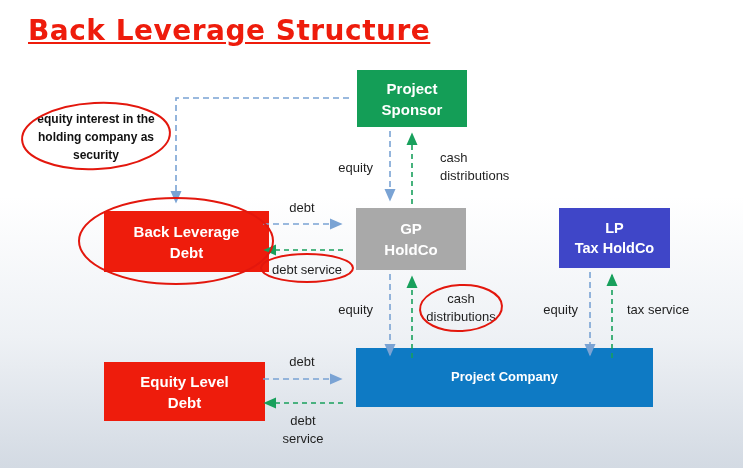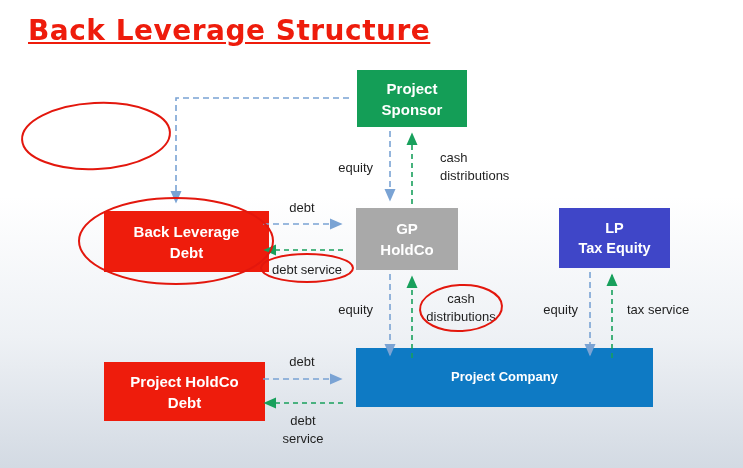--- a/index.html
+++ b/index.html
@@ -35,28 +35,31 @@
 <body>
 
 <div class="canvas">
 
   <h1 class="title">Back Leverage Structure</h1>
 
   <div class="box" style="left:349px;top:70px;width:110px;height:57px;background:#149e57;font-size:15px">Project
 Sponsor</div>
   <div class="box" style="left:96px;top:211px;width:165px;height:61px;background:#ee1c0c;font-size:15px">Back Leverage
 Debt</div>
-  <div class="box" style="left:348px;top:208px;width:102px;height:62px;background:#a9a9a9;font-size:15px">GP
+  <div class="box" style="left:348px;top:208px;width:110px;height:62px;background:#a9a9a9;font-size:15px">GP
 HoldCo</div>
   <div class="box" style="left:551px;top:208px;width:111px;height:60px;background:#3f46c8;font-size:14.5px">LP
-Tax Equity</div>
-  <div class="box" style="left:96px;top:362px;width:161px;height:59px;background:#ee1c0c;font-size:15px">Project HoldCo
+Tax HoldCo</div>
+  <div class="box" style="left:96px;top:362px;width:161px;height:59px;background:#ee1c0c;font-size:15px">Equity Level
 Debt</div>
   <div class="box" style="left:348px;top:348px;width:297px;height:59px;background:#0e7ac4;font-size:13px">Project Company</div>
 
+  <div class="note" style="left:16px;top:110px;width:160px">equity interest in the
+holding company as
+security</div>
   <div class="lbl" style="left:293px;top:159px;width:80px;text-align:right">equity</div>
   <div class="lbl" style="left:440px;top:149px;width:100px">cash
 distributions</div>
   <div class="lbl" style="left:262px;top:199px;width:80px;text-align:center">debt</div>
   <div class="lbl" style="left:257px;top:261px;width:100px;text-align:center">debt service</div>
   <div class="lbl" style="left:293px;top:301px;width:80px;text-align:right">equity</div>
   <div class="lbl" style="left:411px;top:290px;width:100px;text-align:center">cash
 distributions</div>
   <div class="lbl" style="left:498px;top:301px;width:80px;text-align:right">equity</div>
   <div class="lbl" style="left:627px;top:301px;width:95px">tax service</div>

